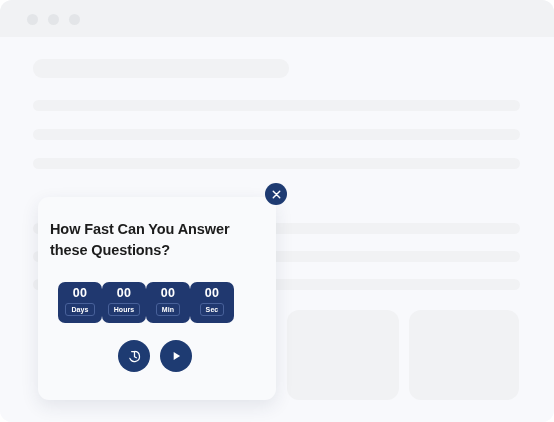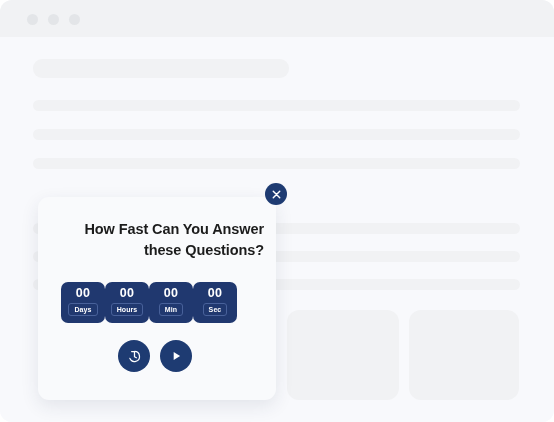--- a/index.html
+++ b/index.html
@@ -102,36 +102,36 @@
     align-items: center;
     justify-content: center;
     z-index: 5;
   }
 
   .modal-title {
     position: absolute;
     left: 12px;
     top: 22px;
     width: 214px;
-    text-align: right;
+    text-align: left;
     font-size: 14.5px;
     font-weight: bold;
     line-height: 1.42;
     color: #1c1c1c;
     letter-spacing: -0.1px;
   }
 
   
   .countdown {
     position: absolute;
-    left: 13px;
+    left: 20px;
     top: 85px;
     width: 196px;
     display: flex;
-    justify-content: center;
+    justify-content: flex-start;
   }
   .timer-box {
     width: 44px;
     height: 41px;
     background: #20386f;
     border-radius: 7px;
     display: flex;
     flex-direction: column;
     align-items: center;
     justify-content: flex-start;

